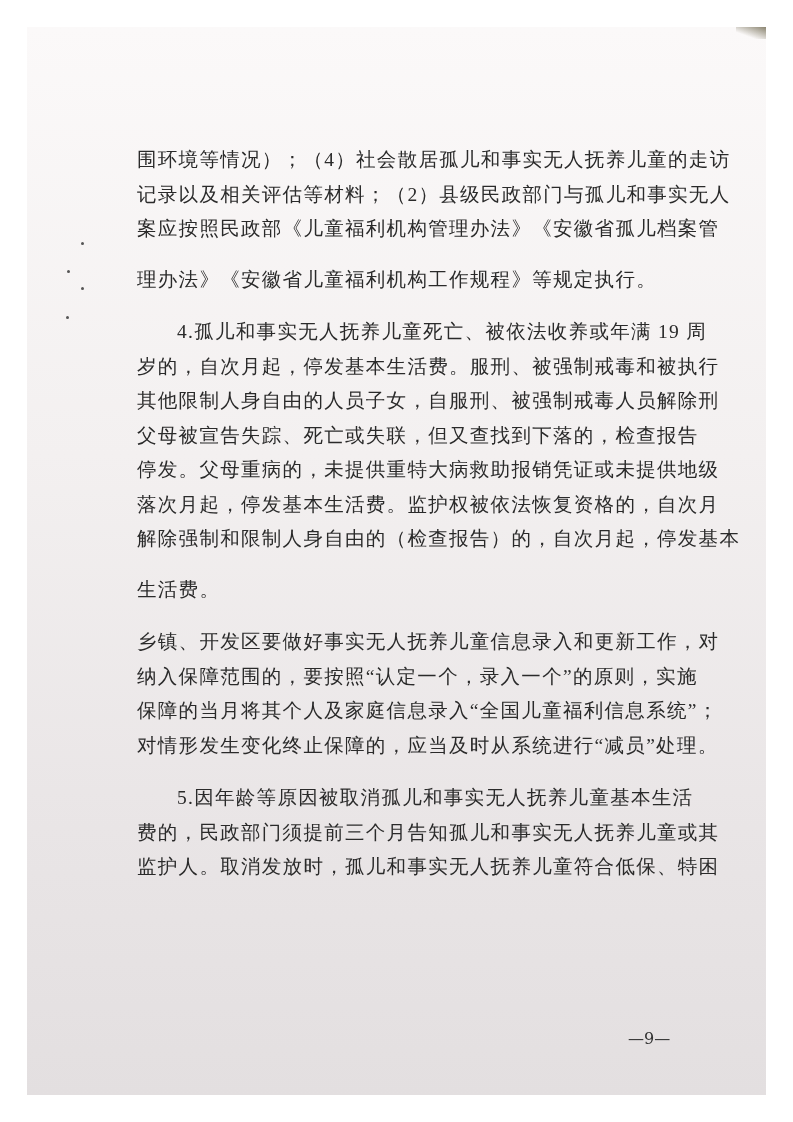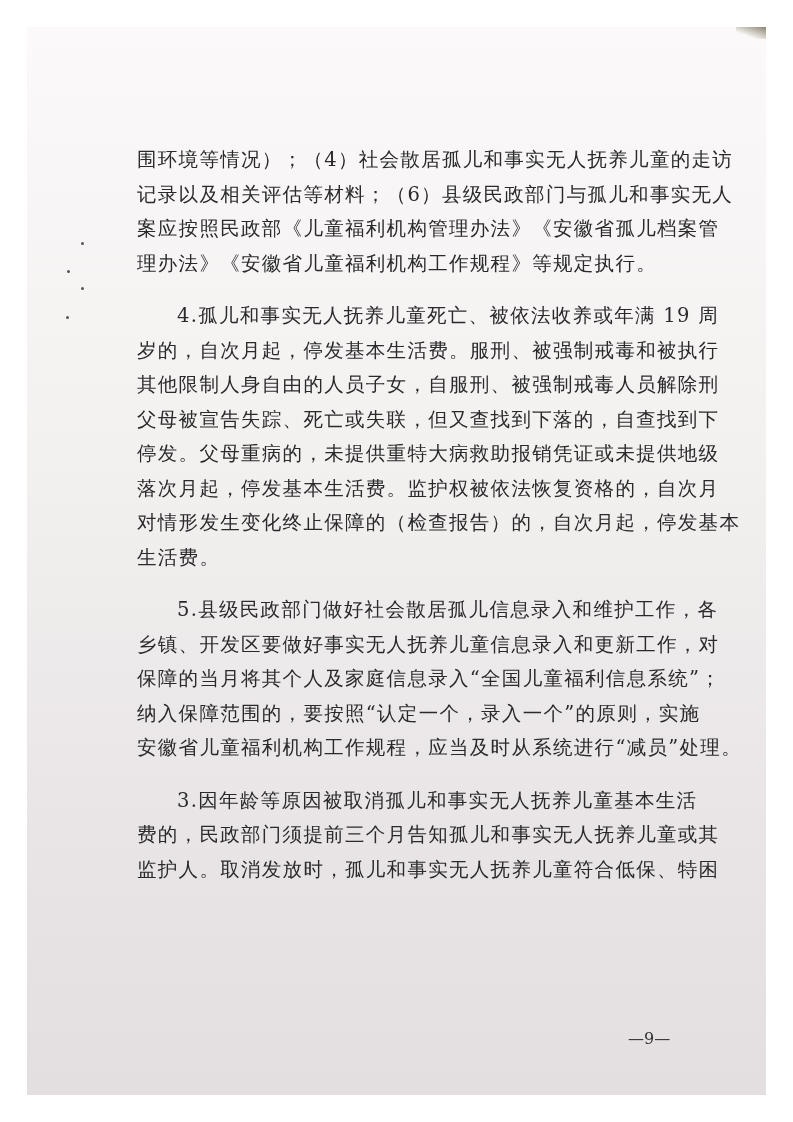--- a/index.html
+++ b/index.html
@@ -27,29 +27,30 @@
     width: 3px; height: 3px; border-radius: 50%;
     background: #555;
   }
   .body-text {
     position: absolute;
     left: 137px; top: 143px;
     width: 548px;
     color: #2a2a2a;
     font-size: 19.5px;
     letter-spacing: 1.3px;
+    font-family: Liberation Serif, serif;
   }
   .line {
     height: 34.5px;
     line-height: 34.5px;
     white-space: nowrap;
     text-align: justify;
     text-align-last: justify;
   }
-  .line.last { text-align-last: left; }
+  .line.last { text-align-last: left; margin-top: 16px; }
   .line.indent { padding-left: 40px; }
   .para-gap { height: 18px; }
   .page-number {
     position: absolute;
     left: 628px; top: 1029px;
     font-size: 16px; color: #333;
     font-family: "DejaVu Serif", serif;
   }
 </style>
 </head>
@@ -58,44 +59,43 @@
 <div class="paper">
   <span class="dot" style="left:54px;top:215px"></span>
   <span class="dot" style="left:40px;top:243px"></span>
   <span class="dot" style="left:54px;top:260px"></span>
   <span class="dot" style="left:39px;top:289px"></span>
 </div>
 
 <div class="body-text">
   <div>
     <div class="line">围环境等情况）；（4）社会散居孤儿和事实无人抚养儿童的走访</div>
-    <div class="line">记录以及相关评估等材料；（6）县级民政部门与孤儿和事实无人</div>
+    <div class="line">记录以及相关评估等材料；（2）县级民政部门与孤儿和事实无人</div>
     <div class="line">案应按照民政部《儿童福利机构管理办法》《安徽省孤儿档案管</div>
     <div class="line last">理办法》《安徽省儿童福利机构工作规程》等规定执行。</div>
   </div>
   <div class="para-gap"></div>
   <div>
     <div class="line indent">4.孤儿和事实无人抚养儿童死亡、被依法收养或年满 19 周</div>
     <div class="line">岁的，自次月起，停发基本生活费。服刑、被强制戒毒和被执行</div>
     <div class="line">其他限制人身自由的人员子女，自服刑、被强制戒毒人员解除刑</div>
-    <div class="line">父母被宣告失踪、死亡或失联，但又查找到下落的，自查找到下</div>
+    <div class="line">父母被宣告失踪、死亡或失联，但又查找到下落的，检查报告</div>
     <div class="line">停发。父母重病的，未提供重特大病救助报销凭证或未提供地级</div>
     <div class="line">落次月起，停发基本生活费。监护权被依法恢复资格的，自次月</div>
-    <div class="line">对情形发生变化终止保障的（检查报告）的，自次月起，停发基本</div>
+    <div class="line">解除强制和限制人身自由的（检查报告）的，自次月起，停发基本</div>
     <div class="line last">生活费。</div>
   </div>
   <div class="para-gap"></div>
   <div>
-    <div class="line indent">5.县级民政部门做好社会散居孤儿信息录入和维护工作，各</div>
     <div class="line">乡镇、开发区要做好事实无人抚养儿童信息录入和更新工作，对</div>
+    <div class="line">纳入保障范围的，要按照“认定一个，录入一个”的原则，实施</div>
     <div class="line">保障的当月将其个人及家庭信息录入“全国儿童福利信息系统”；</div>
-    <div class="line">纳入保障范围的，要按照“认定一个，录入一个”的原则，实施</div>
-    <div class="line">安徽省儿童福利机构工作规程，应当及时从系统进行“减员”处理。</div>
+    <div class="line">对情形发生变化终止保障的，应当及时从系统进行“减员”处理。</div>
   </div>
   <div class="para-gap"></div>
   <div>
-    <div class="line indent">3.因年龄等原因被取消孤儿和事实无人抚养儿童基本生活</div>
+    <div class="line indent">5.因年龄等原因被取消孤儿和事实无人抚养儿童基本生活</div>
     <div class="line">费的，民政部门须提前三个月告知孤儿和事实无人抚养儿童或其</div>
     <div class="line">监护人。取消发放时，孤儿和事实无人抚养儿童符合低保、特困</div>
   </div>
 </div>
 
 <div class="page-number">—9—</div>
 
 </body></html>

